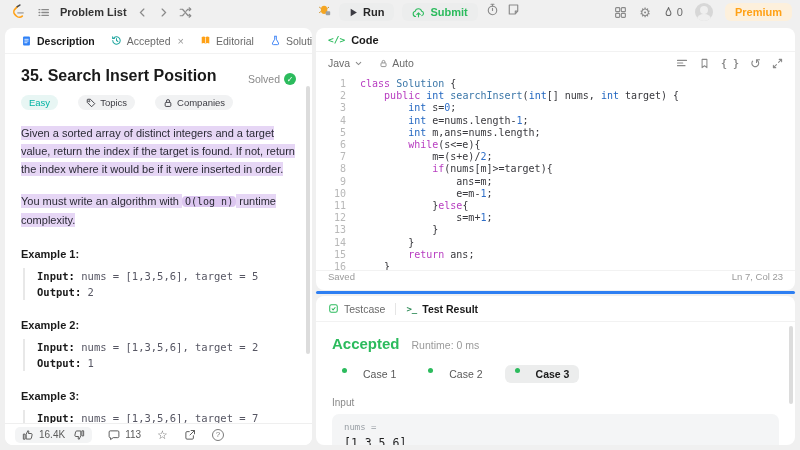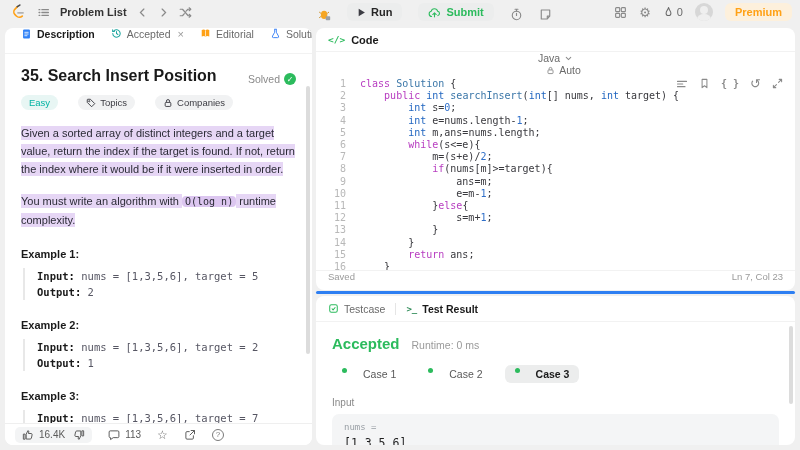--- a/index.html
+++ b/index.html
@@ -5,21 +5,21 @@
   * { margin:0; padding:0; box-sizing:border-box; }
   html,body { width:800px; height:450px; overflow:hidden; background:#f0f0f0;
     font-family:"Liberation Sans", sans-serif; color:#262626; }
   .mono { font-family:"DejaVu Sans Mono", monospace; }
   svg { display:block; }
 
   
   #topbar { position:absolute; left:0; top:0; width:800px; height:24px;
     display:flex; align-items:center; }
   .tb-left { display:flex; align-items:center; gap:10px; padding-left:12px; }
-  .tb-center { position:absolute; left:318px; display:flex; align-items:flex-end; gap:16px; }
+  .tb-center { position:absolute; left:318px; display:flex; align-items:flex-start; gap:8px; }
   .tb-right { position:absolute; right:8px; display:flex; align-items:center; gap:12px; }
   .tb-label { font-size:11px; font-weight:bold; color:#333; }
   .tb-iconbtn { color:#8a8a8a; display:flex; align-items:center; cursor:pointer; }
   .pillbtn { display:flex; align-items:center; gap:5px; background:#eceded;
     border-radius:6px; padding:3px 10px; font-size:11px; font-weight:bold; cursor:pointer; }
   .pillbtn.submit { color:#2cbb5d; }
   #premium-btn { background:#fdf0dc; color:#ffa116; font-weight:bold; font-size:11px;
     border-radius:6px; padding:3px 10px; cursor:pointer; }
   #avatar { width:18px; height:18px; border-radius:50%; background:#d7d7d7; position:relative; overflow:hidden; }
   #avatar::before { content:""; position:absolute; left:5px; top:3px; width:8px; height:8px;
@@ -32,21 +32,21 @@
   .card { position:absolute; background:#fff; border-radius:8px; overflow:hidden; }
   #left-panel  { left:5px;  top:28px; width:307px; height:417px; }
   #right-top   { left:316px; top:28px; width:479px; height:262px; }
   #resize-bar  { position:absolute; left:316px; top:291px; width:479px; height:3px;
     background:#2e7ff2; border-radius:2px; cursor:row-resize; }
   #right-bottom{ left:316px; top:296px; width:479px; height:149px; }
 
   
   #left-tabs { height:26px; display:flex; align-items:center; padding-left:8px;
     border-bottom:1px solid #f2f2f2; }
-  .ltab { display:flex; gap:5px; padding:0 8px; font-size:10.5px;
+  .ltab { display:flex; align-items:center; gap:5px; padding:0 8px; font-size:10.5px;
     color:#6a6a6a; cursor:pointer; height:100%; }
   .ltab.active { color:#1a1a1a; font-weight:bold; }
   .ltab .close { color:#9a9a9a; font-size:11px; margin-left:2px; }
   .ltab-sep { width:1px; height:12px; background:#e8e8e8; }
   #left-content { position:absolute; top:27px; bottom:22px; left:0; right:0;
     overflow:hidden; padding:0 16px; }
   #title-row { margin-top:12px; display:flex; justify-content:space-between; align-items:flex-end; }
   #problem-title { font-size:16px; font-weight:bold; color:#1a1a1a; }
   #solved { display:flex; align-items:center; gap:4px; font-size:10.5px; color:#8a8a8a; }
   .check-circle { width:12px; height:12px; border-radius:50%; background:#2cbb5d; color:#fff;
@@ -73,21 +73,21 @@
     font-size:8px; display:flex; align-items:center; justify-content:center; color:#7a7a7a; }
   .star-glyph { font-size:12px; color:#6a6a6a; }
   #left-scrollthumb { position:absolute; right:2px; top:58px; width:4px; height:268px;
     background:#dcdcdc; border-radius:2px; }
 
   
   #code-header { height:24px; display:flex; align-items:center; gap:6px; padding-left:12px;
     border-bottom:1px solid #f2f2f2; }
   #code-tab-icon { font-family:"DejaVu Sans Mono", monospace; font-size:9.5px; font-weight:bold; color:#2cbb5d; }
   #code-tab-label { font-size:11px; font-weight:bold; color:#1a1a1a; }
-  #code-toolbar { height:22px; display:flex; align-items:center; padding:0 12px; color:#6a6a6a;flex-direction:column; }
+  #code-toolbar { height:22px; display:flex; align-items:center; padding:0 12px; color:#6a6a6a; }
   #lang-select { display:flex; align-items:center; gap:4px; font-size:10.5px; cursor:pointer; }
   #auto-toggle { display:flex; align-items:center; gap:4px; font-size:10.5px; margin-left:16px; cursor:pointer; }
   .toolbar-icons { margin-left:auto; display:flex; align-items:center; gap:11px; color:#8a8a8a; }
   .toolbar-icons .tbi { cursor:pointer; display:flex; align-items:center; font-size:10px; }
   #editor { position:absolute; top:47px; bottom:20px; left:0; right:0; overflow:hidden; padding-top:3px; }
   .code-row { display:flex; font-family:"DejaVu Sans Mono", monospace; font-size:10px; line-height:12.2px; }
   .ln { width:30px; text-align:right; color:#b8b8b8; flex:none; }
   .lc { margin-left:14px; white-space:pre; color:#38383d; }
   .tk-k { color:#b73cc0; } .tk-y { color:#3a76a8; } .tk-t { color:#2166c0; }
   .tk-n { color:#2f6fc9; } .tk-p { color:#38383d; }

